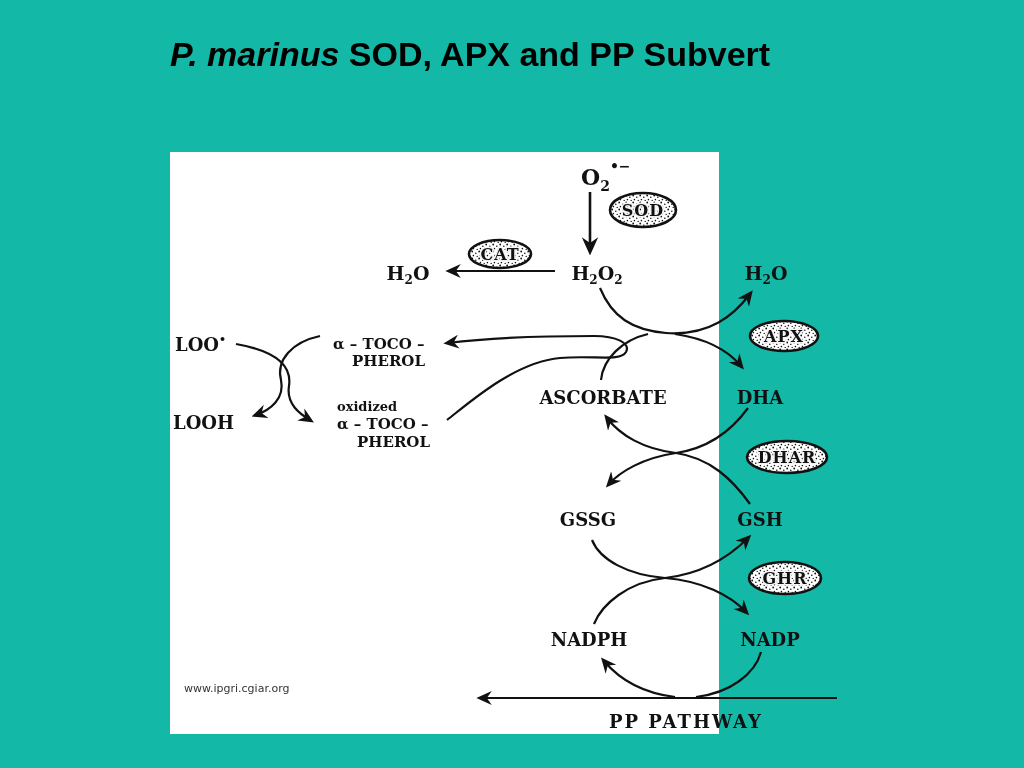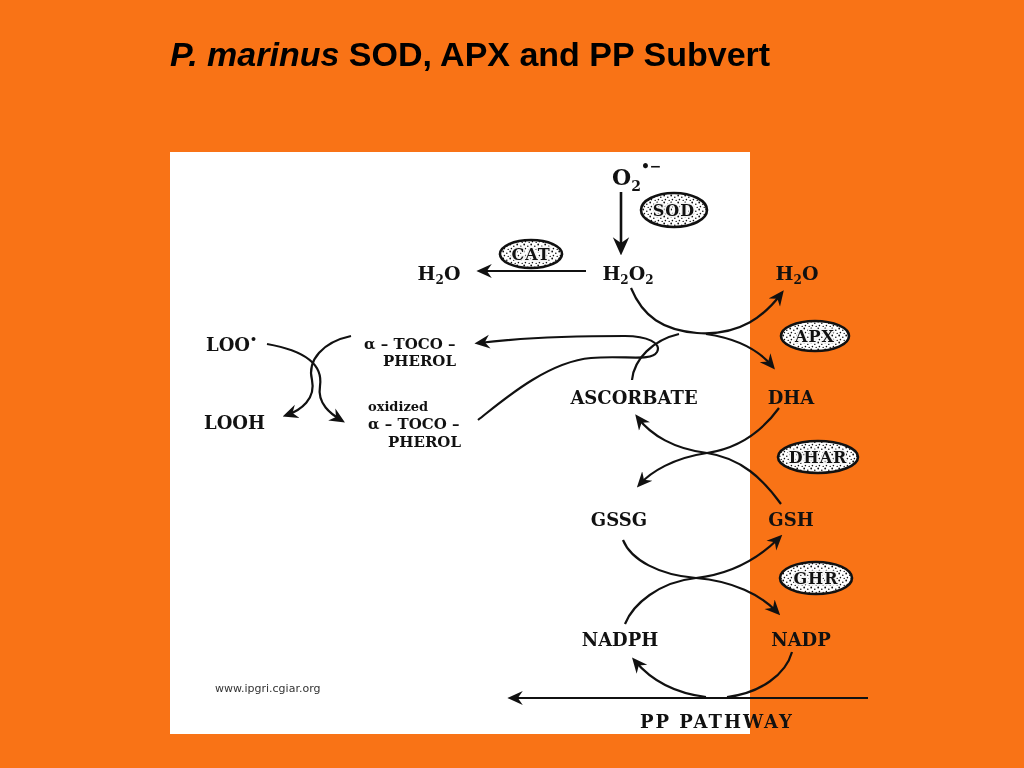--- a/index.html
+++ b/index.html
@@ -1,36 +1,35 @@
 <!DOCTYPE html>
 <html><head>
 <meta charset="utf-8">
 <style>
   html,body{margin:0;padding:0;}
   .slide{
     position:relative;
     width:1024px;height:768px;
-    background:#f97316;
+    background:#14b8a6;
     overflow:hidden;
     font-family:"Liberation Sans", sans-serif;
   }
   .title{
     position:absolute;
     left:50px;top:34px;width:840px;
     text-align:center;
     font-size:34px;font-weight:bold;color:#000;
     line-height:1.22;
     letter-spacing:0px;
   }
   .title em{font-style:italic;font-weight:bold;}
   .diagram-box{
     position:absolute;
     left:170px;top:152px;width:549px;height:582px;
     background:#ffffff;
-    padding-left:31px;
   }
   svg{display:block;}
   .mol{
     font-family:"DejaVu Serif", serif;
     font-weight:bold;
     fill:#111;
   }
   .mol-lg{font-size:19px;}
   .mol-md{font-size:15px;}
   .mol-sm{font-size:13px;}

